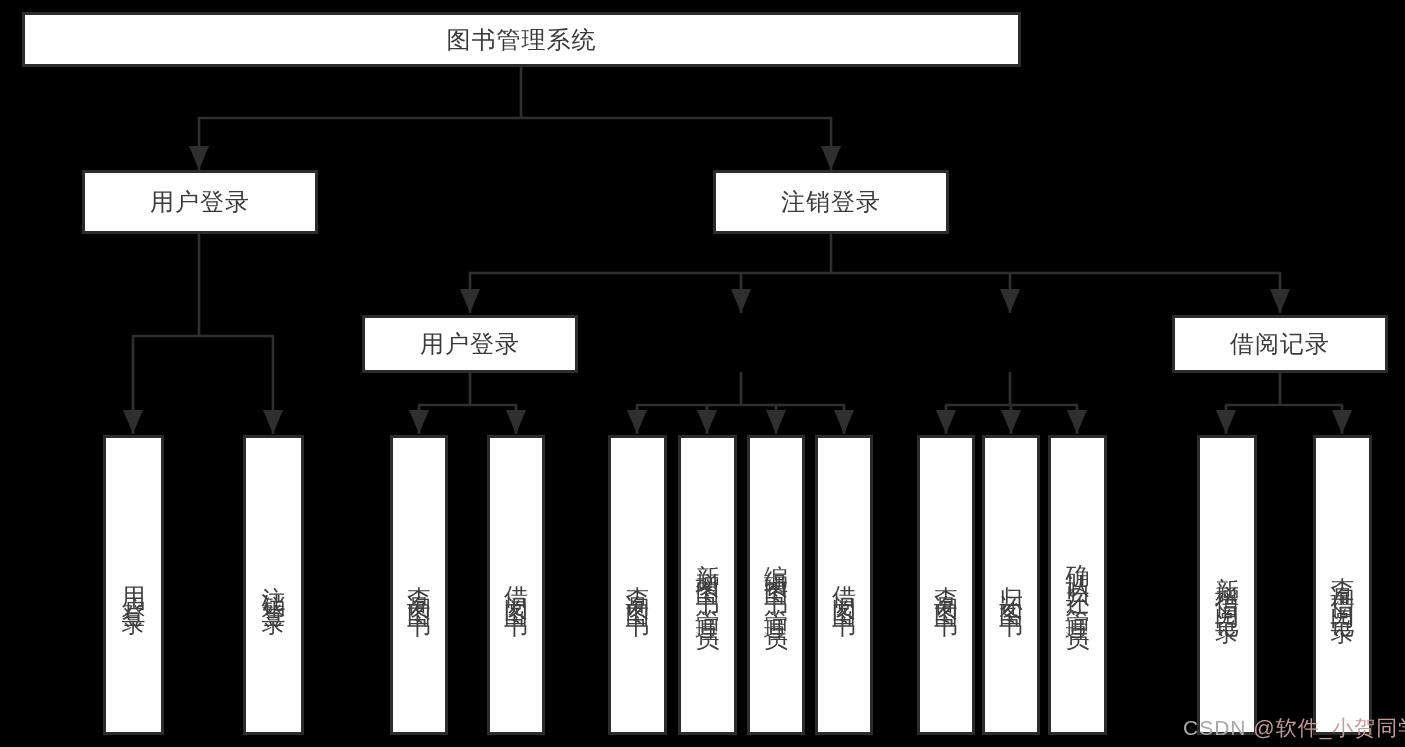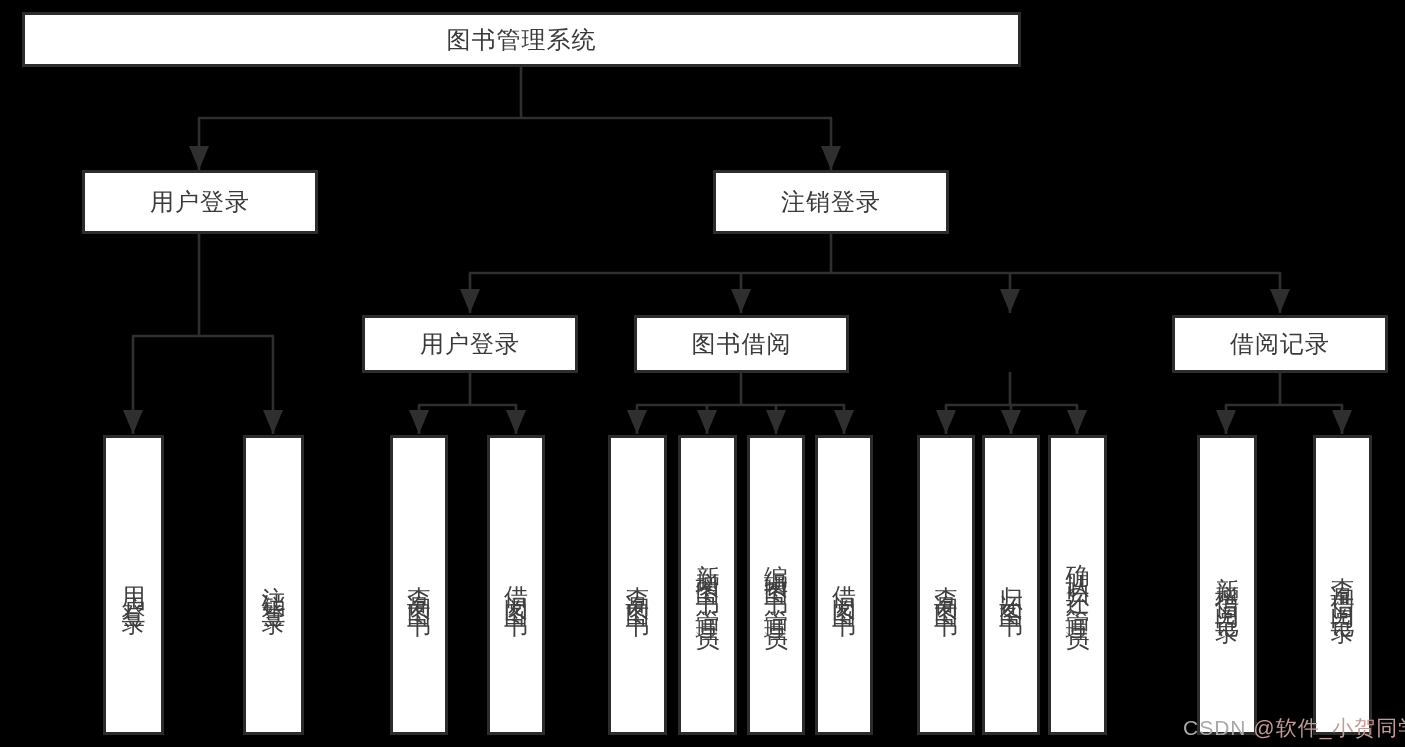--- a/index.html
+++ b/index.html
@@ -68,23 +68,20 @@
   <div class="box" style="left:82px;top:170px;width:236px;height:64px">
     <span>用户登录</span>
   </div>
   <div class="box" style="left:713px;top:170px;width:236px;height:64px">
     <span>注销登录</span>
   </div>
 
   <div class="box" style="left:362px;top:315px;width:216px;height:58px">
     <span>用户登录</span>
   </div>
-  <div class="box" style="left:634px;top:315px;width:215px;height:58px">
-    <span>图书借阅</span>
-  </div>
   <div class="box" style="left:1172px;top:315px;width:216px;height:58px">
     <span>借阅记录</span>
   </div>
 
   <div class="box leaf" style="left:103px;top:435px;width:61px;height:300px">
     <span class="vtext">用户登录</span>
   </div>
   <div class="box leaf" style="left:243px;top:435px;width:61px;height:300px">
     <span class="vtext">注销登录</span>
   </div>

